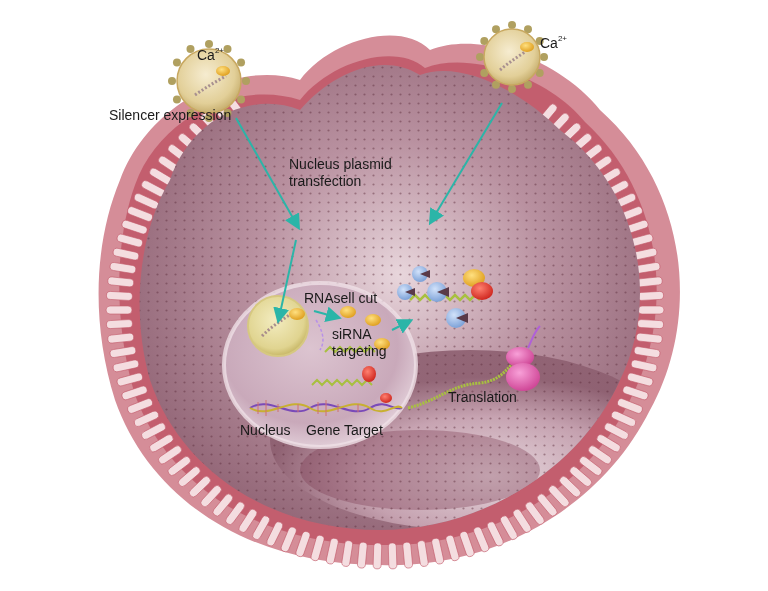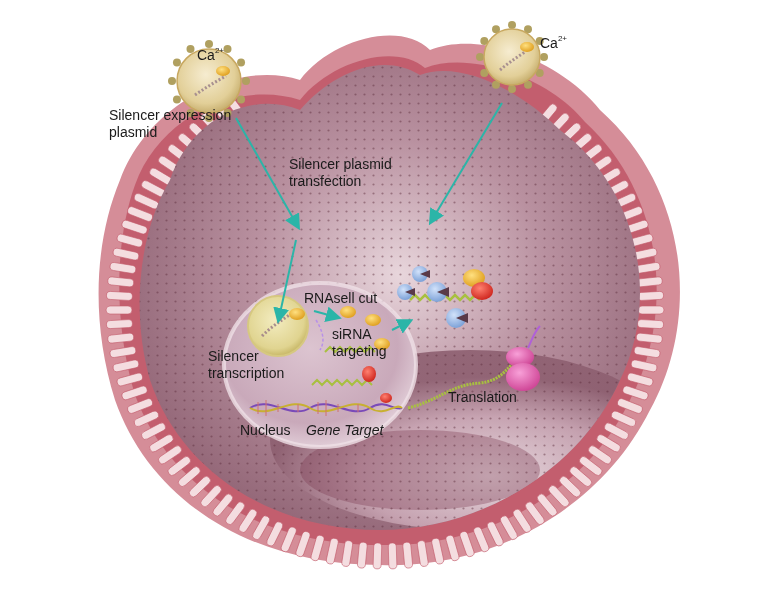--- a/index.html
+++ b/index.html
@@ -285,39 +285,34 @@
       <line x1="392" y1="330" x2="408" y2="322" marker-end="url(#arrowHead)"></line>
     </g>
   </svg>
 
   
   <div class="lbl" style="left:197px;top:42px;"><span>Ca</span><sup>2+</sup></div>
   <div class="lbl" style="left:540px;top:30px;"><span>Ca</span><sup>2+</sup></div>
 
   <div class="lbl" style="left:88px;top:107px;margin-left:21px;">
     <div>Silencer expression</div>
-    <div>plasmid</div>
   </div>
 
   <div class="lbl" style="left:289px;top:156px;">
-    <div>Silencer plasmid</div>
+    <div>Nucleus plasmid</div>
     <div>transfection</div>
   </div>
 
 
   <div class="lbl" style="left:304px;top:290px;">RNAsell cut</div>
 
   <div class="lbl" style="left:332px;top:326px;">
     <div>siRNA</div>
     <div>targeting</div>
   </div>
 
-  <div class="lbl" style="left:208px;top:348px;">
-    <div>Silencer</div>
-    <div>transcription</div>
-  </div>
 
 
   <div class="lbl" style="left:448px;top:389px;">Translation</div>
 
   <div class="lbl" style="left:240px;top:422px;">Nucleus</div>
-  <div class="lbl" style="left:306px;top:422px;font-style:italic;">Gene Target</div>
+  <div class="lbl" style="left:306px;top:422px;">Gene Target</div>
 </div>
 
 </body></html>

